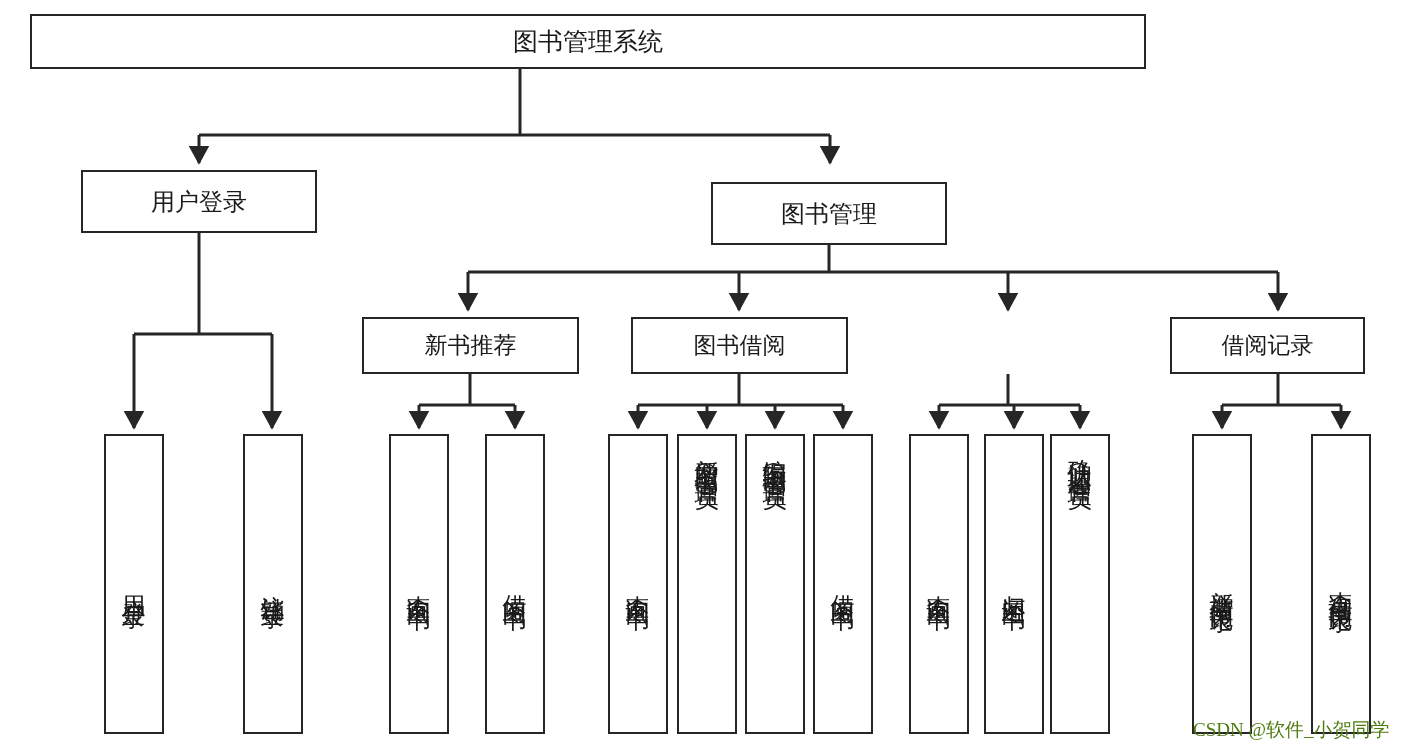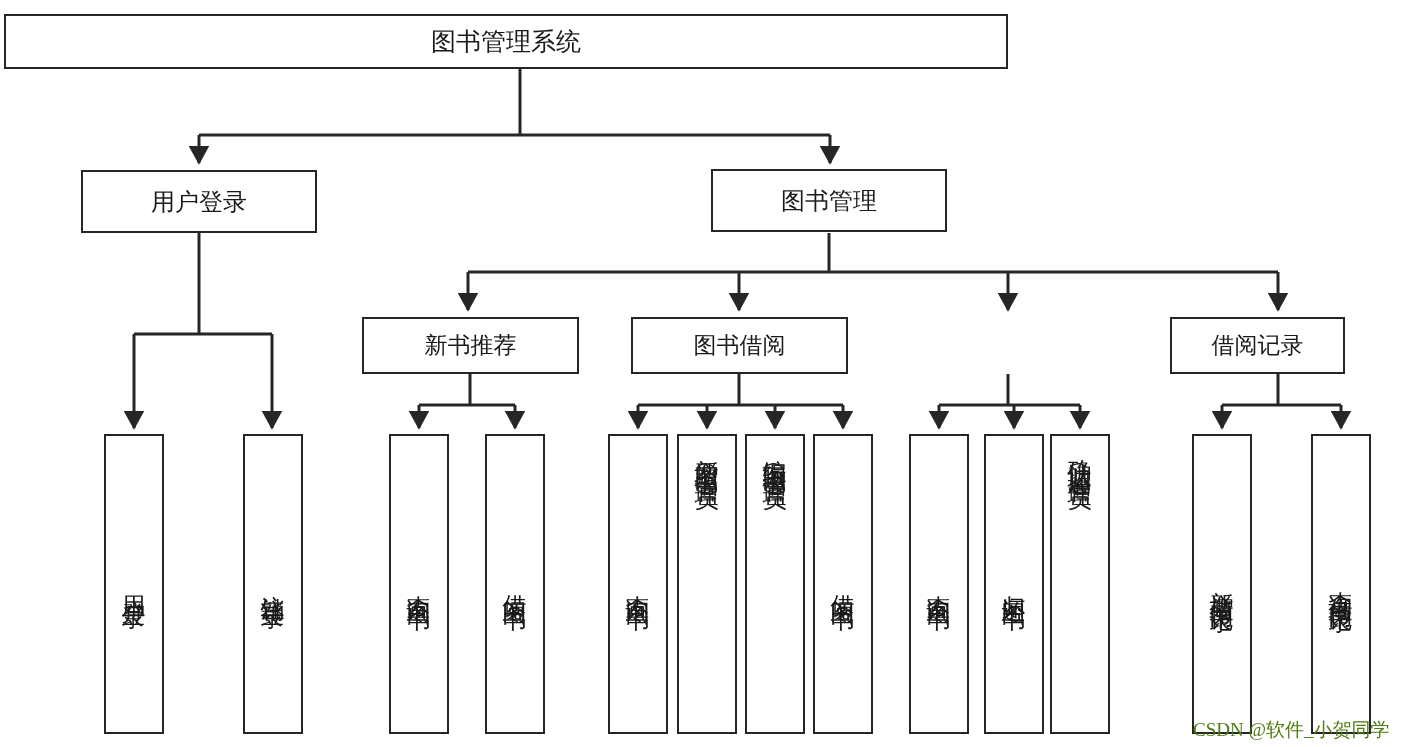--- a/index.html
+++ b/index.html
@@ -120,38 +120,38 @@
       <path d="M 1014 405 L 1014 428" marker-end="url(#arrow)"></path>
       <path d="M 1080 405 L 1080 428" marker-end="url(#arrow)"></path>
 
       <path d="M 1278 374 L 1278 405"></path>
       <path d="M 1222 405 L 1341 405"></path>
       <path d="M 1222 405 L 1222 428" marker-end="url(#arrow)"></path>
       <path d="M 1341 405 L 1341 428" marker-end="url(#arrow)"></path>
     </g>
   </svg>
 
-  <div class="node root" style="left:4px; top:14px; width:1004px; height:55px;">
+  <div class="node root" style="left:30px; top:14px; width:1116px; height:55px;">
     <span class="label">图书管理系统</span>
   </div>
 
   <div class="node lvl2" style="left:81px; top:170px; width:236px; height:63px;">
     <span class="label">用户登录</span>
   </div>
-  <div class="node lvl2" style="left:711px; top:169px; width:236px; height:63px;">
+  <div class="node lvl2" style="left:711px; top:182px; width:236px; height:63px;">
     <span class="label">图书管理</span>
   </div>
 
   <div class="node lvl3" style="left:631px; top:317px; width:217px; height:57px;">
     <span class="label">图书借阅</span>
   </div>
   <div class="node lvl3" style="left:362px; top:317px; width:217px; height:57px;">
     <span class="label">新书推荐</span>
   </div>
-  <div class="node lvl3" style="left:1170px; top:317px; width:175px; height:57px;">
+  <div class="node lvl3" style="left:1170px; top:317px; width:195px; height:57px;">
     <span class="label">借阅记录</span>
   </div>
 
   <div class="node leaf align-mid" style="left:104px; top:434px; width:60px; height:300px;">
     <span class="label">用户登录</span>
   </div>
   <div class="node leaf align-mid" style="left:243px; top:434px; width:60px; height:300px;">
     <span class="label">注销登录</span>
   </div>
   <div class="node leaf align-mid" style="left:389px; top:434px; width:60px; height:300px;">

